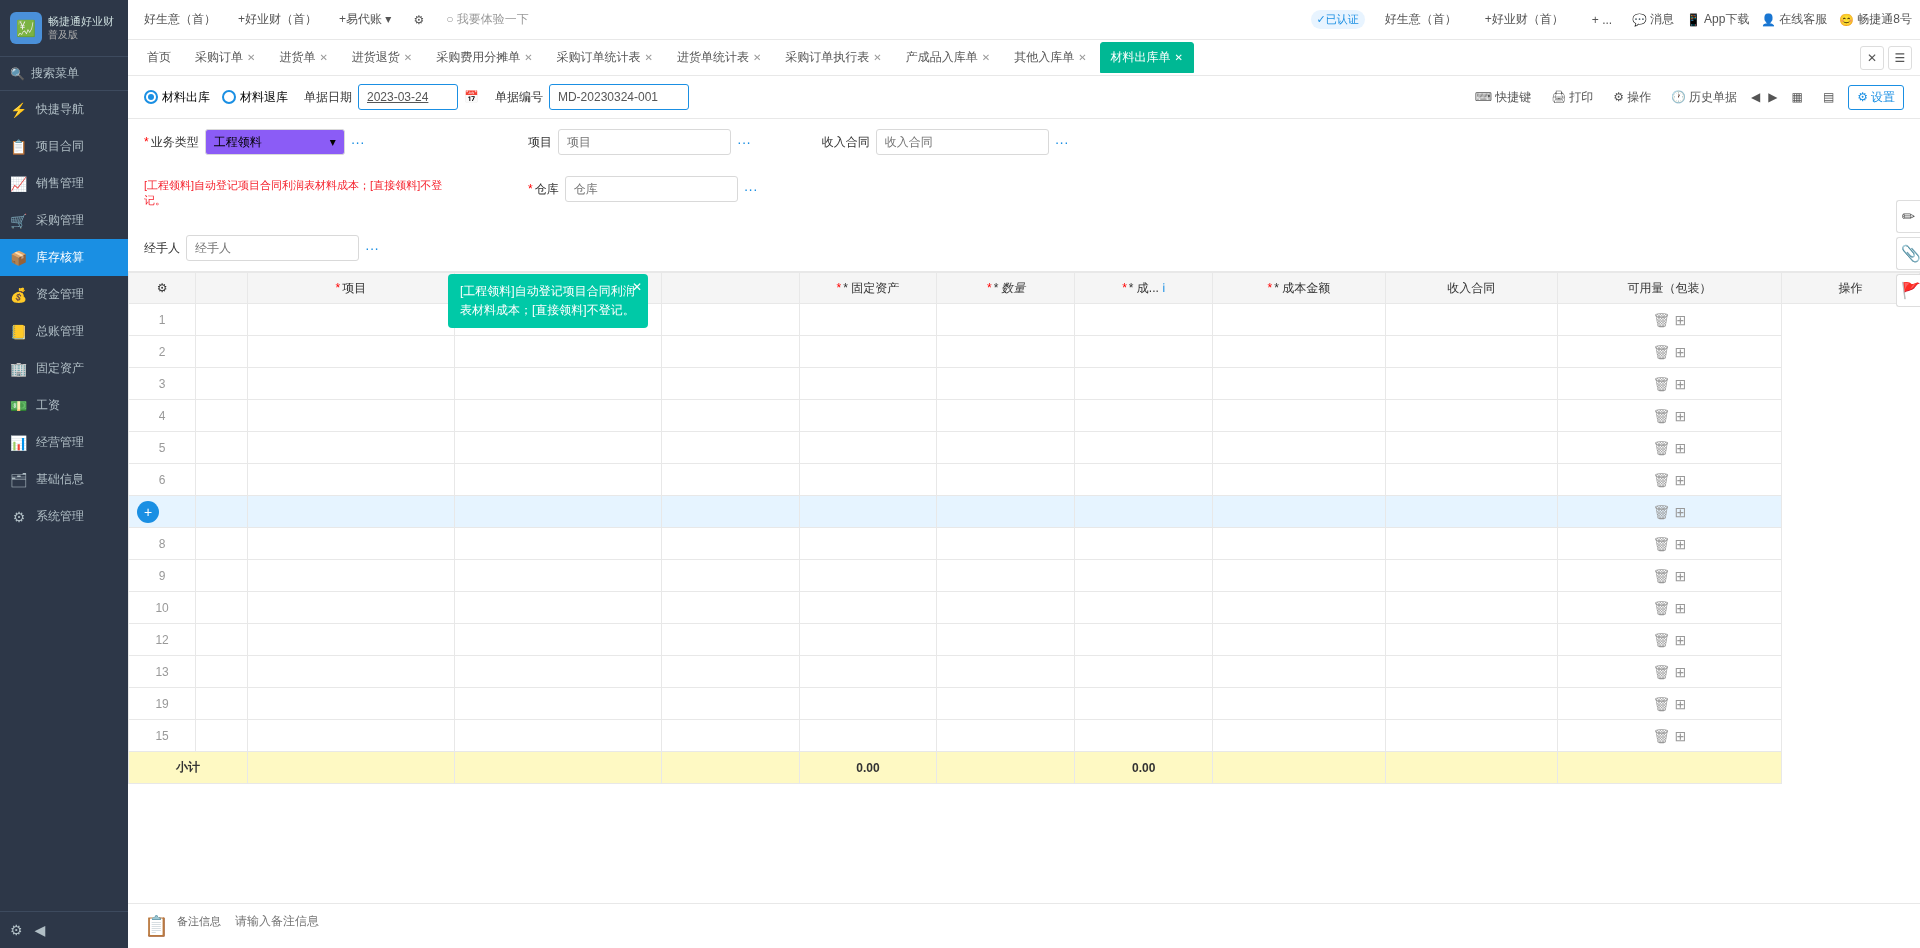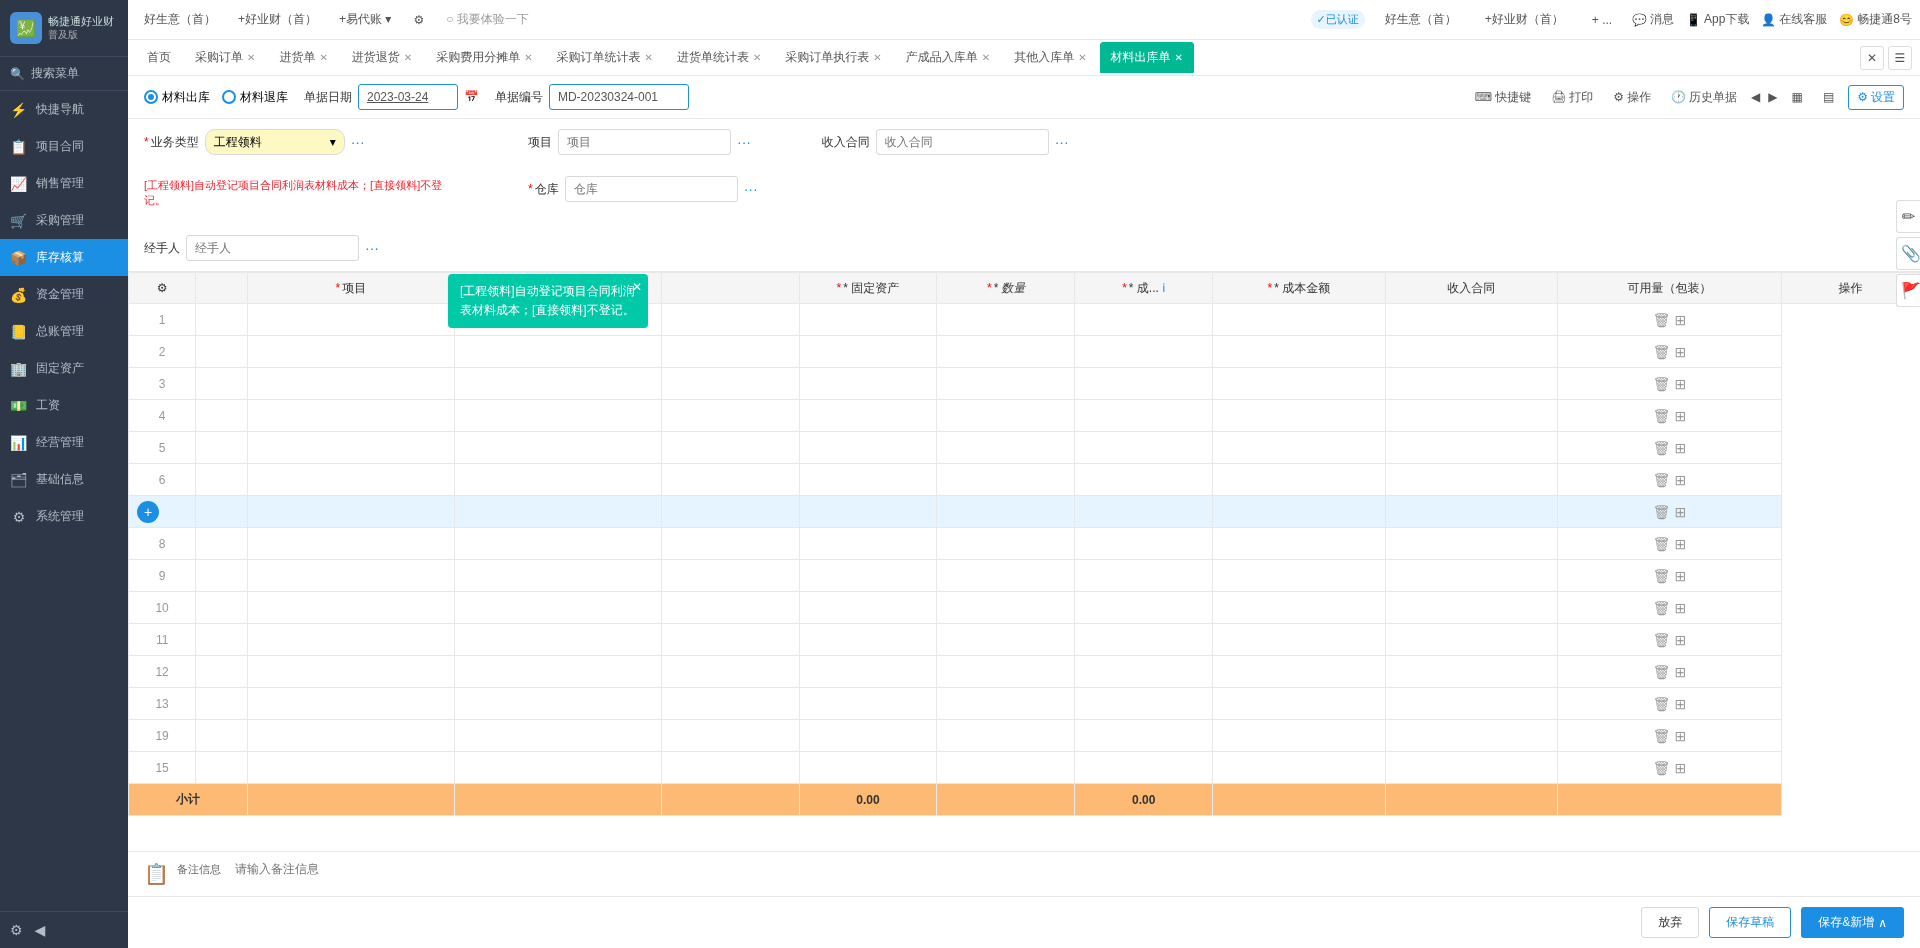--- a/index.html
+++ b/index.html
@@ -53,36 +53,36 @@
 
     
     .form-fields-row { padding: 10px 16px; display: flex; align-items: flex-start; gap: 24px; border-bottom: 1px solid #e8e8e8; flex-shrink: 0; flex-wrap: wrap; }
     .field-group { display: flex; flex-direction: column; gap: 21px; }
     .field-row { display: flex; align-items: center; gap: 6px; }
     .field-label { font-size: 12px; color: #333; white-space: nowrap; }
     .field-label.required::before { content: '*'; color: red; margin-right: 2px; }
     .field-input { border: 1px solid #d9d9d9; border-radius: 3px; padding: 3px 8px; font-size: 12px; min-width: 120px; height: 26px; }
     .field-input.has-value { border-color: #1a8fe3; }
     .field-select { border: 1px solid #d9d9d9; border-radius: 3px; padding: 3px 8px; font-size: 12px; min-width: 140px; height: 26px; display: flex; align-items: center; justify-content: space-between; cursor: pointer; }
-    .field-select.has-value { background: #fef9c3; border-radius: 10px; }
+    .field-select.has-value { background: #8b5cf6; }
     .field-dots { color: #1a8fe3; cursor: pointer; font-size: 14px; }
     .error-hint { color: #f5222d; font-size: 11px; margin-top: 2px; }
     .success-tooltip { background: #00c9a7; color: #fff; padding: 8px 12px; border-radius: 4px; font-size: 12px; line-height: 1.6; max-width: 200px; position: relative; }
     .success-tooltip .close-btn { position: absolute; top: 4px; right: 6px; cursor: pointer; font-size: 12px; }
 
     
     .table-wrapper { flex: 1; overflow: auto; position: relative; }
     .data-table { width: 100%; border-collapse: collapse; font-size: 12px; }
     .data-table th { background: #f5f5f5; border: 1px solid #e8e8e8; padding: 6px 8px; color: #333; font-weight: normal; white-space: nowrap; text-align: center; position: sticky; top: 0; z-index: 10; }
     .data-table td { border: 1px solid #e8e8e8; padding: 4px 8px; color: #333; height: 32px; }
     .data-table .row-num { color: #999; text-align: center; width: 30px; }
     .data-table .actions { display: flex; align-items: center; justify-content: center; gap: 4px; }
     .action-icon { cursor: pointer; color: #999; font-size: 14px; }
     .active-row td { background: #e6f4ff !important; }
-    .subtotal-row td { background: #fdba74; font-weight: bold; }
+    .subtotal-row td { background: #fef9c3; font-weight: bold; }
     .required-col::before { content: '*'; color: red; margin-right: 2px; }
     .add-row-btn { width: 22px; height: 22px; background: #1a8fe3; color: #fff; border-radius: 50%; display: flex; align-items: center; justify-content: center; cursor: pointer; font-size: 14px; }
 
     
     .form-footer { padding: 10px 16px; border-top: 1px solid #e8e8e8; flex-shrink: 0; }
     .footer-note { display: flex; align-items: flex-start; gap: 8px; }
     .footer-note-icon { color: #1a8fe3; font-size: 20px; }
     .footer-note-input { flex: 1; border: none; outline: none; font-size: 12px; color: #999; }
 
     
@@ -527,38 +527,20 @@
             <td></td>
             <td></td>
             <td>
                 <div class="actions">
                   <span class="action-icon">🗑</span>
                   <span class="action-icon">⊞</span>
                 </div>
               </td>
           </tr>
           <tr>
-            <td class="row-num">11</td>
-            <td></td>
-            <td></td>
-            <td></td>
-            <td></td>
-            <td></td>
-            <td></td>
-            <td></td>
-            <td></td>
-            <td></td>
-            <td>
-                <div class="actions">
-                  <span class="action-icon">🗑</span>
-                  <span class="action-icon">⊞</span>
-                </div>
-              </td>
-          </tr>
-          <tr>
             <td class="row-num">12</td>
             <td></td>
             <td></td>
             <td></td>
             <td></td>
             <td></td>
             <td></td>
             <td></td>
             <td></td>
             <td></td>
@@ -640,28 +622,20 @@
     </div>
 
     <div class="form-footer">
       <div class="footer-note">
         <span class="footer-note-icon">📋</span>
         <div style="font-size:11px;color:#666;margin-right:6px;">备注信息</div>
         <input type="text" class="footer-note-input" placeholder="请输入备注信息" style="">
       </div>
     </div>
 
-    <div class="bottom-bar">
-      <button class="btn btn-default">放弃</button>
-      <button class="btn btn-secondary">保存草稿</button>
-      <button class="btn btn-primary">
-        <span>保存&amp;新增</span>
-        <span>∧</span>
-      </button>
-    </div>
   </div>
 </div>
 
 <div class="right-tools">
   <div class="right-tool-btn">✏</div>
   <div class="right-tool-btn">📎</div>
   <div class="right-tool-btn" style="color:#1a8fe3;">🚩</div>
 </div>
 
 </body></html>

